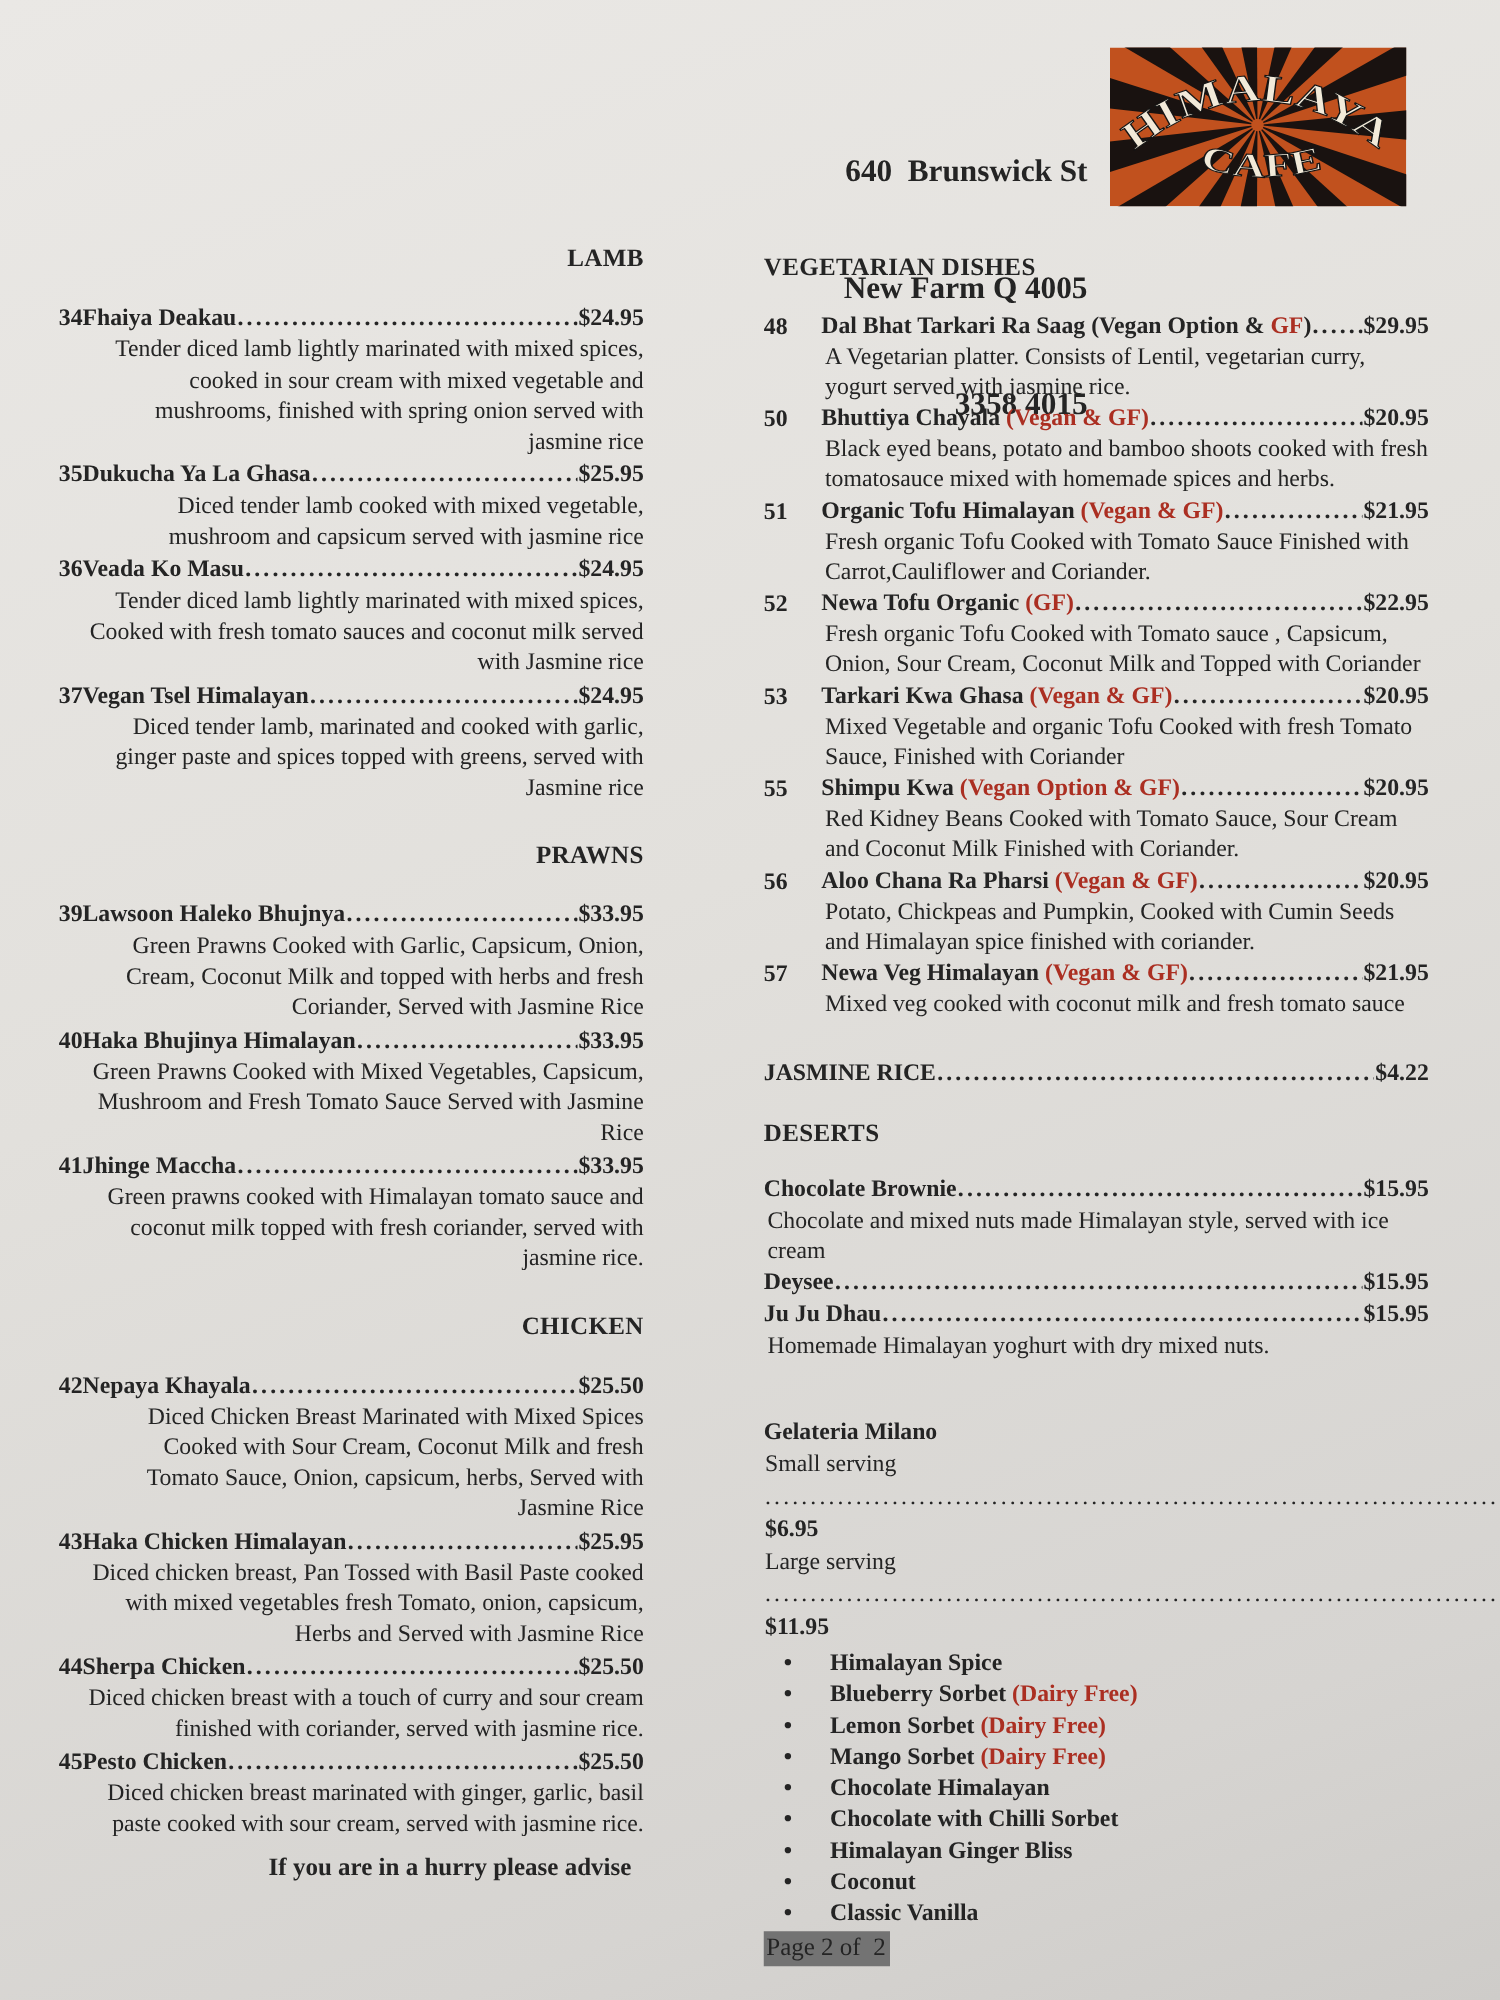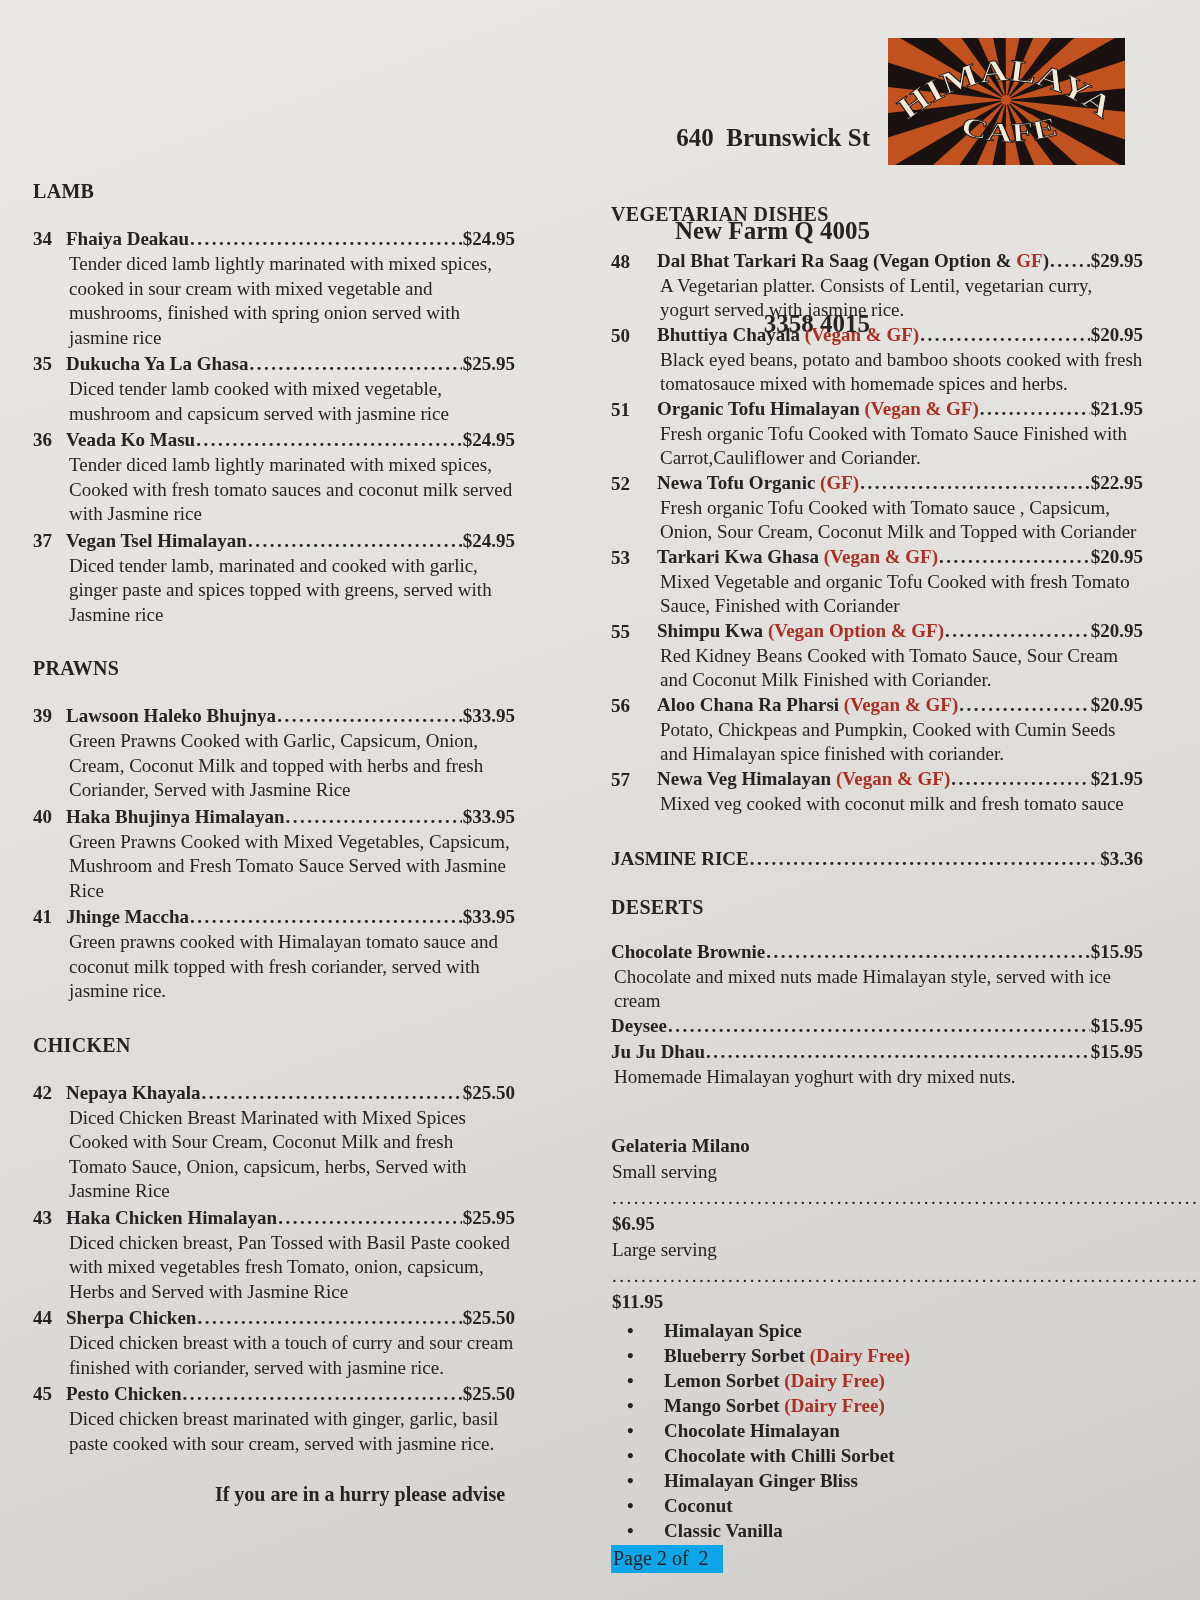--- a/index.html
+++ b/index.html
@@ -8,21 +8,21 @@
     font-family:"Liberation Serif","DejaVu Serif",serif;color:#242424;
     background:linear-gradient(160deg,#eae8e5 0%,#e2e0dc 45%,#d6d4d1 85%,#ceccc9 100%);
   }
   .page{position:absolute;inset:0;}
   
   .addr{position:absolute;left:540px;top:60px;width:330px;text-align:right;
         font-weight:bold;font-size:25px;line-height:31px;white-space:pre-wrap;}
   .logo{position:absolute;left:888px;top:38px;}
   
   .col{position:absolute;}
-  .col.left{left:33px;top:180px;width:482px;}
+  .col.left{left:33px;top:196px;width:482px;text-align:right;}
   .col.right{left:611px;top:203px;width:532px;}
   .sec{margin-bottom:30px;}
   .sec-title{font-size:20px;font-weight:bold;letter-spacing:.3px;margin-bottom:22px;}
   .item{display:flex;}
   .num{width:33px;flex-shrink:0;font-weight:bold;font-size:19px;line-height:27px;}
   .col.right .num{width:46px;}
   .body{flex:1;min-width:0;}
   .titleline{display:flex;align-items:baseline;font-weight:bold;font-size:19px;line-height:27px;}
   .col.right .titleline{line-height:26px;}
   .nm{white-space:nowrap;}
@@ -36,21 +36,21 @@
   .lineitem.reg{font-weight:normal;flex-direction:column;}
   .lineitem.reg .price{font-weight:bold;}
   .jasmine{margin-top:20px;}
   .deserts-title{margin-top:24px;margin-bottom:0;}
   .desert-items{margin-top:20px;}
   .gel{margin-top:44px;}
   .gel-title{font-weight:bold;font-size:19px;line-height:26px;}
   .flavors{list-style:none;margin:3px 0 0 0;padding:0;}
   .flavors li{display:flex;font-weight:bold;font-size:19px;line-height:25px;}
   .bullet{width:37px;padding-left:16px;flex-shrink:0;font-weight:bold;}
-  .page-label{display:inline-block;background:#0ea5e9;padding:0 14px 2px 2px;
+  .page-label{display:inline-block;background:#737373;padding:0 3px 2px 2px;
               font-size:20px;line-height:26px;margin-top:2px;white-space:pre-wrap;}
   .hurry{position:absolute;left:150px;top:1483px;width:420px;text-align:center;
          font-weight:bold;font-size:20px;}
 </style>
 </head>
 <body>
 
 <div class="page">
 
   <div class="addr">
@@ -321,21 +321,21 @@
               </div>
               <div class="desc">Mixed veg cooked with coconut milk and fresh tomato sauce</div>
             </div>
           </div>
         </div>
     </div>
 
     <div class="lineitem jasmine">
       <span class="nm">JASMINE RICE</span>
       <span class="dots"></span>
-      <span class="price">$3.36</span>
+      <span class="price">$4.22</span>
     </div>
 
     <div class="sec-title deserts-title">DESERTS</div>
     <div id="desert-items" class="no-num desert-items">
         <div class="item">
           <div class="body">
             <div class="titleline">
               <span class="nm"><span>Chocolate Brownie</span></span>
               <span class="dots"></span>
               <span class="price">$15.95</span>

